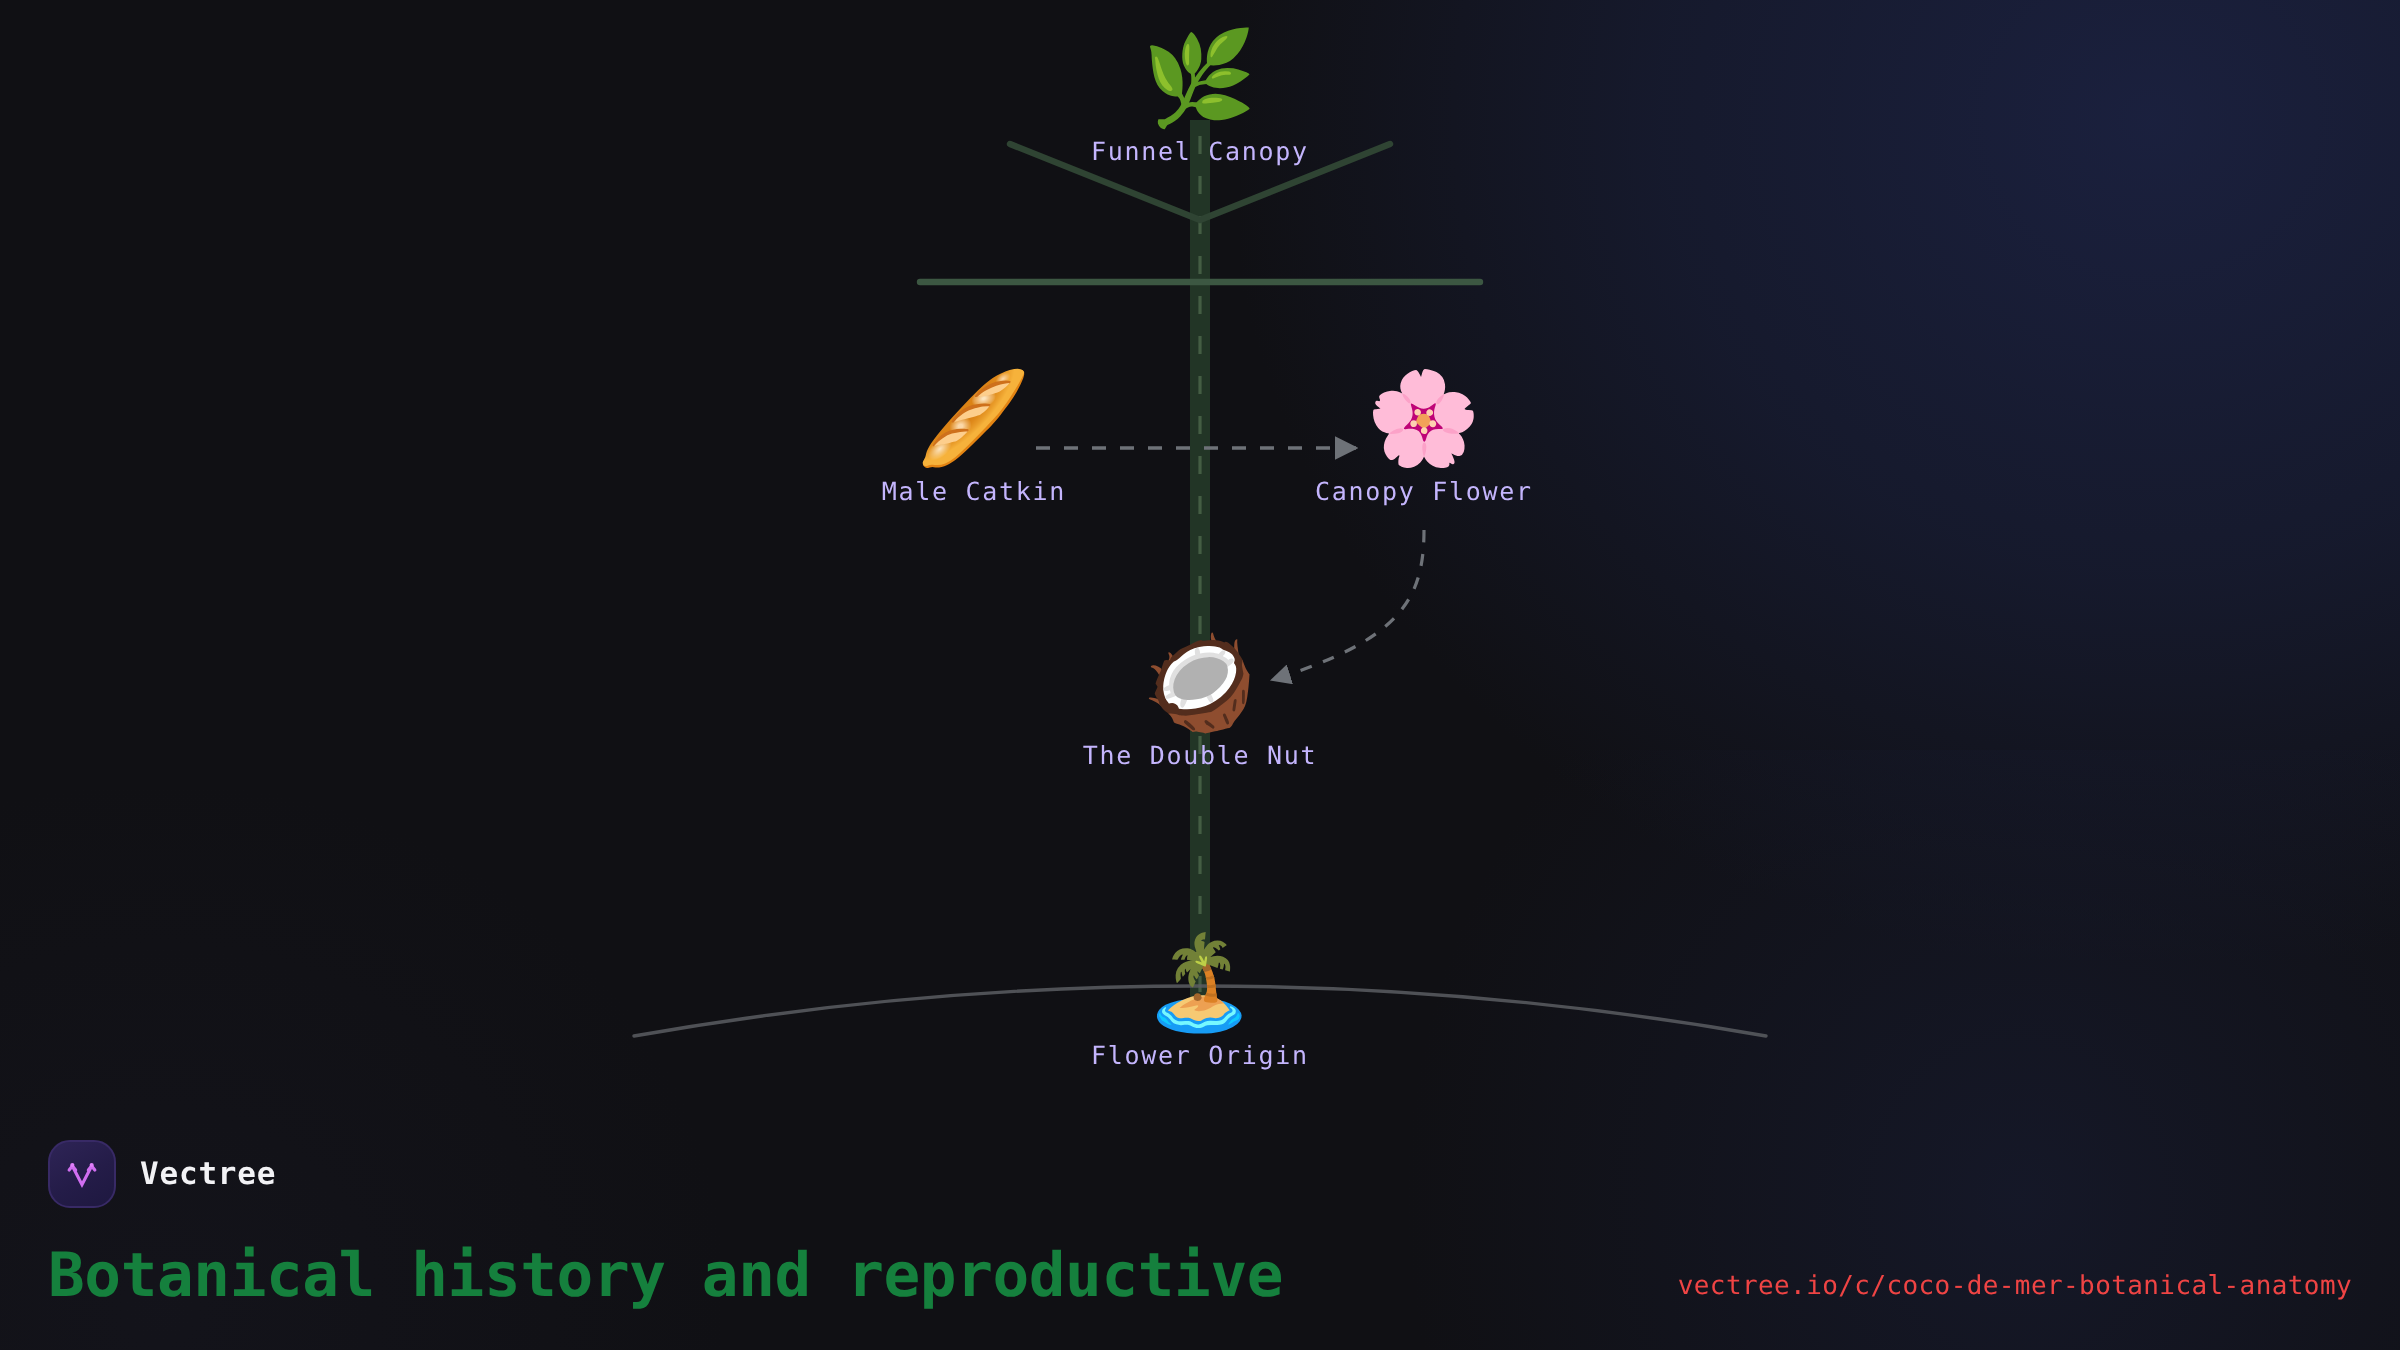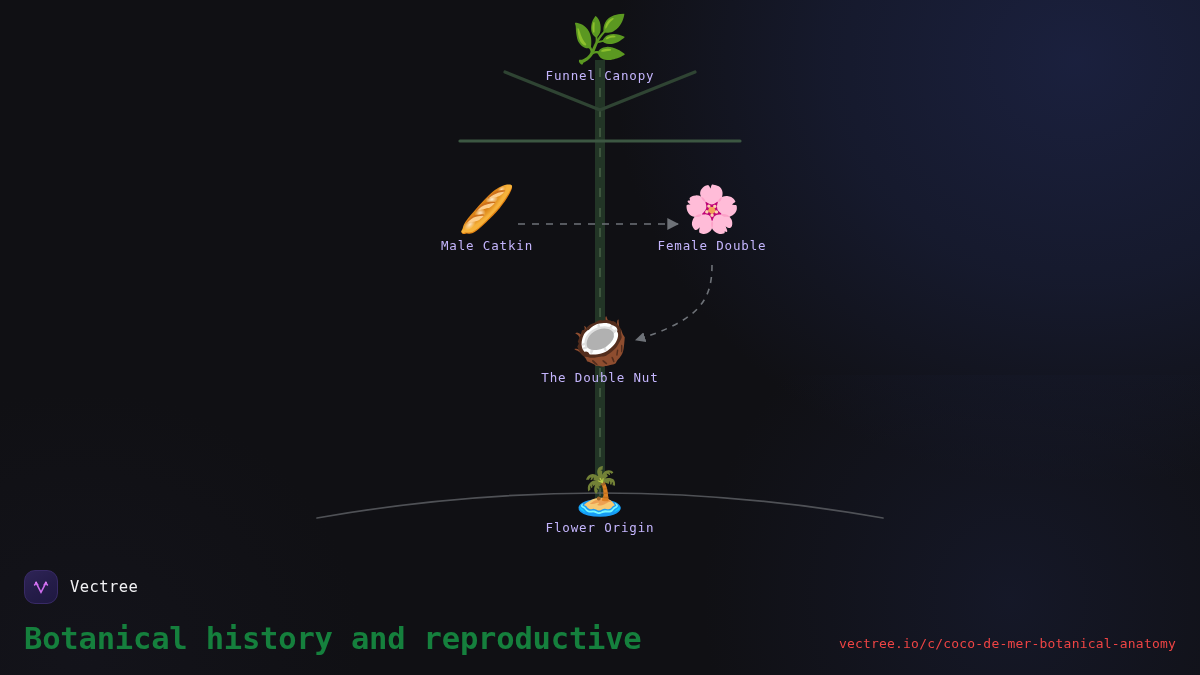--- a/index.html
+++ b/index.html
@@ -104,21 +104,21 @@
     background:linear-gradient(150deg, #2e2456 0%, #241c48 55%, #1e1840 100%);
     border:1px solid #382a66;
     display:flex;
     align-items:center;
     justify-content:center;
     flex:none;
   }
   #brand-name {
     font-family:"DejaVu Sans Mono", "Liberation Mono", monospace;
     font-size:15.5px;
-    font-weight:normal;
+    font-weight:bold;
     color:#f2f2f5;
     letter-spacing:.4px;
   }
   #footer-main {
     display:flex;
     align-items:flex-end;
     justify-content:space-between;
     gap:24px;
   }
   #page-title {
@@ -177,21 +177,21 @@
     <span class="node-label">Funnel Canopy</span>
   </div>
 
   <div class="node" id="node-male">
     <span class="emoji">🥖</span>
     <span class="node-label">Male Catkin</span>
   </div>
 
   <div class="node" id="node-female">
     <span class="emoji">🌸</span>
-    <span class="node-label">Female Double</span>
+    <span class="node-label">Canopy Flower</span>
   </div>
 
   <div class="node" id="node-nut">
     <span class="emoji">🥥</span>
     <span class="node-label">The Double Nut</span>
   </div>
 
   <div class="node" id="node-island">
     <span class="emoji">🏝️</span>
     <span class="node-label">Flower Origin</span>

